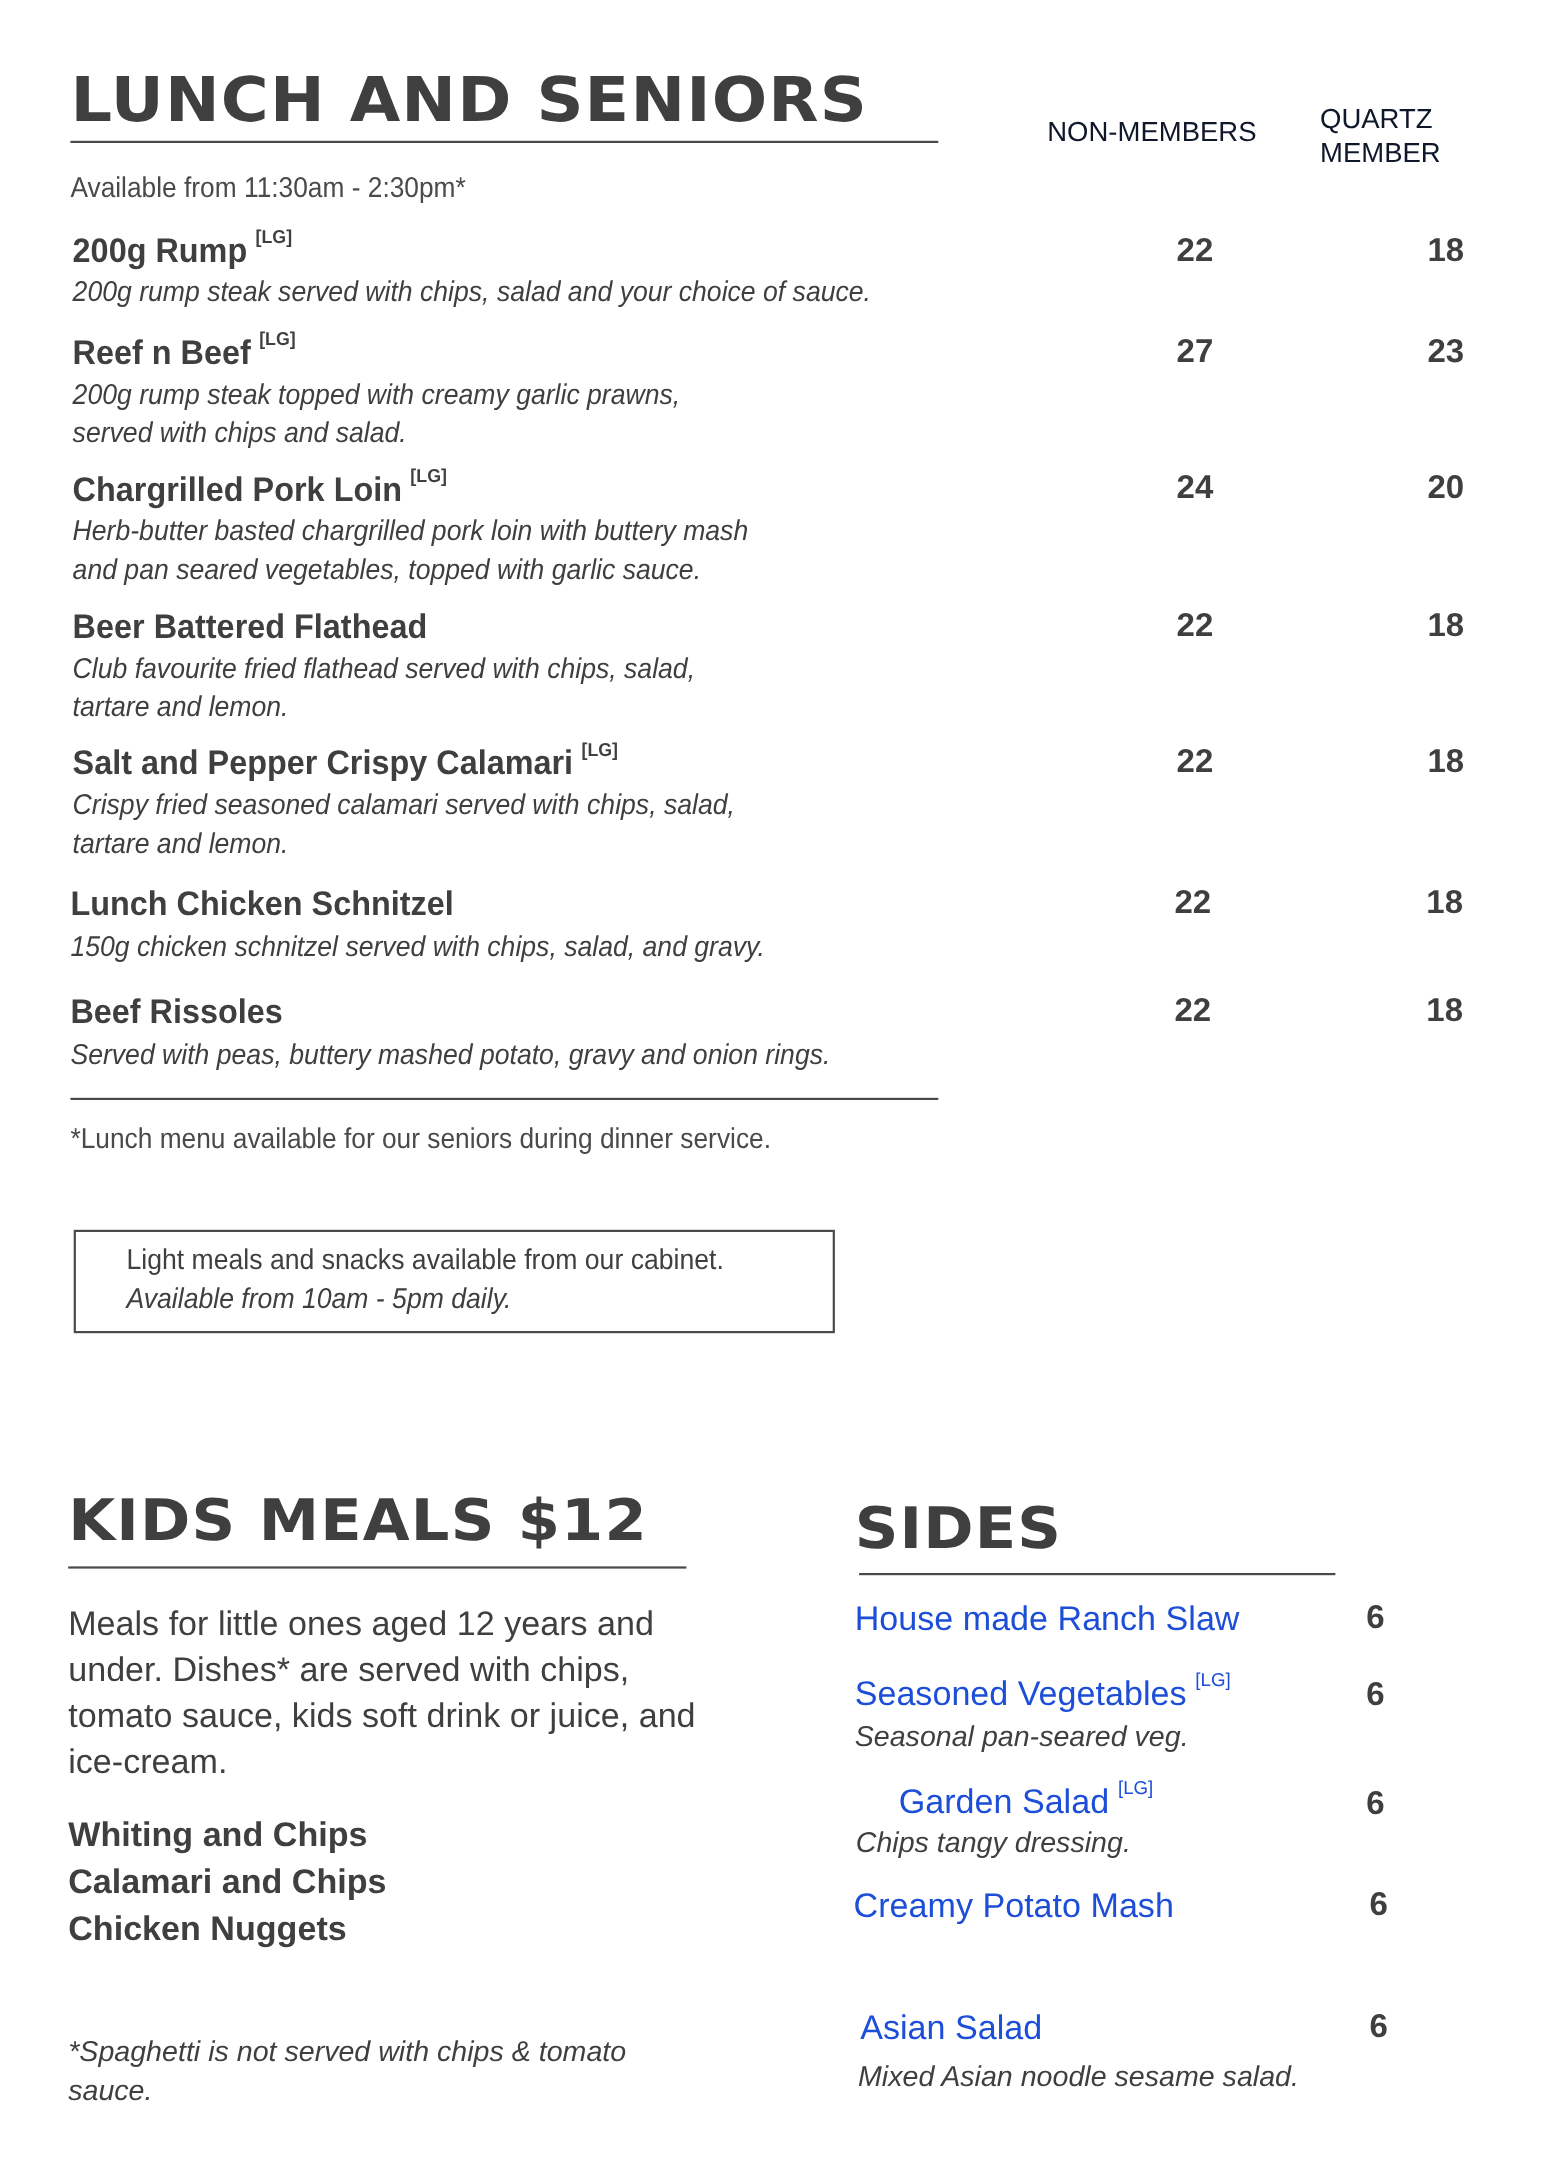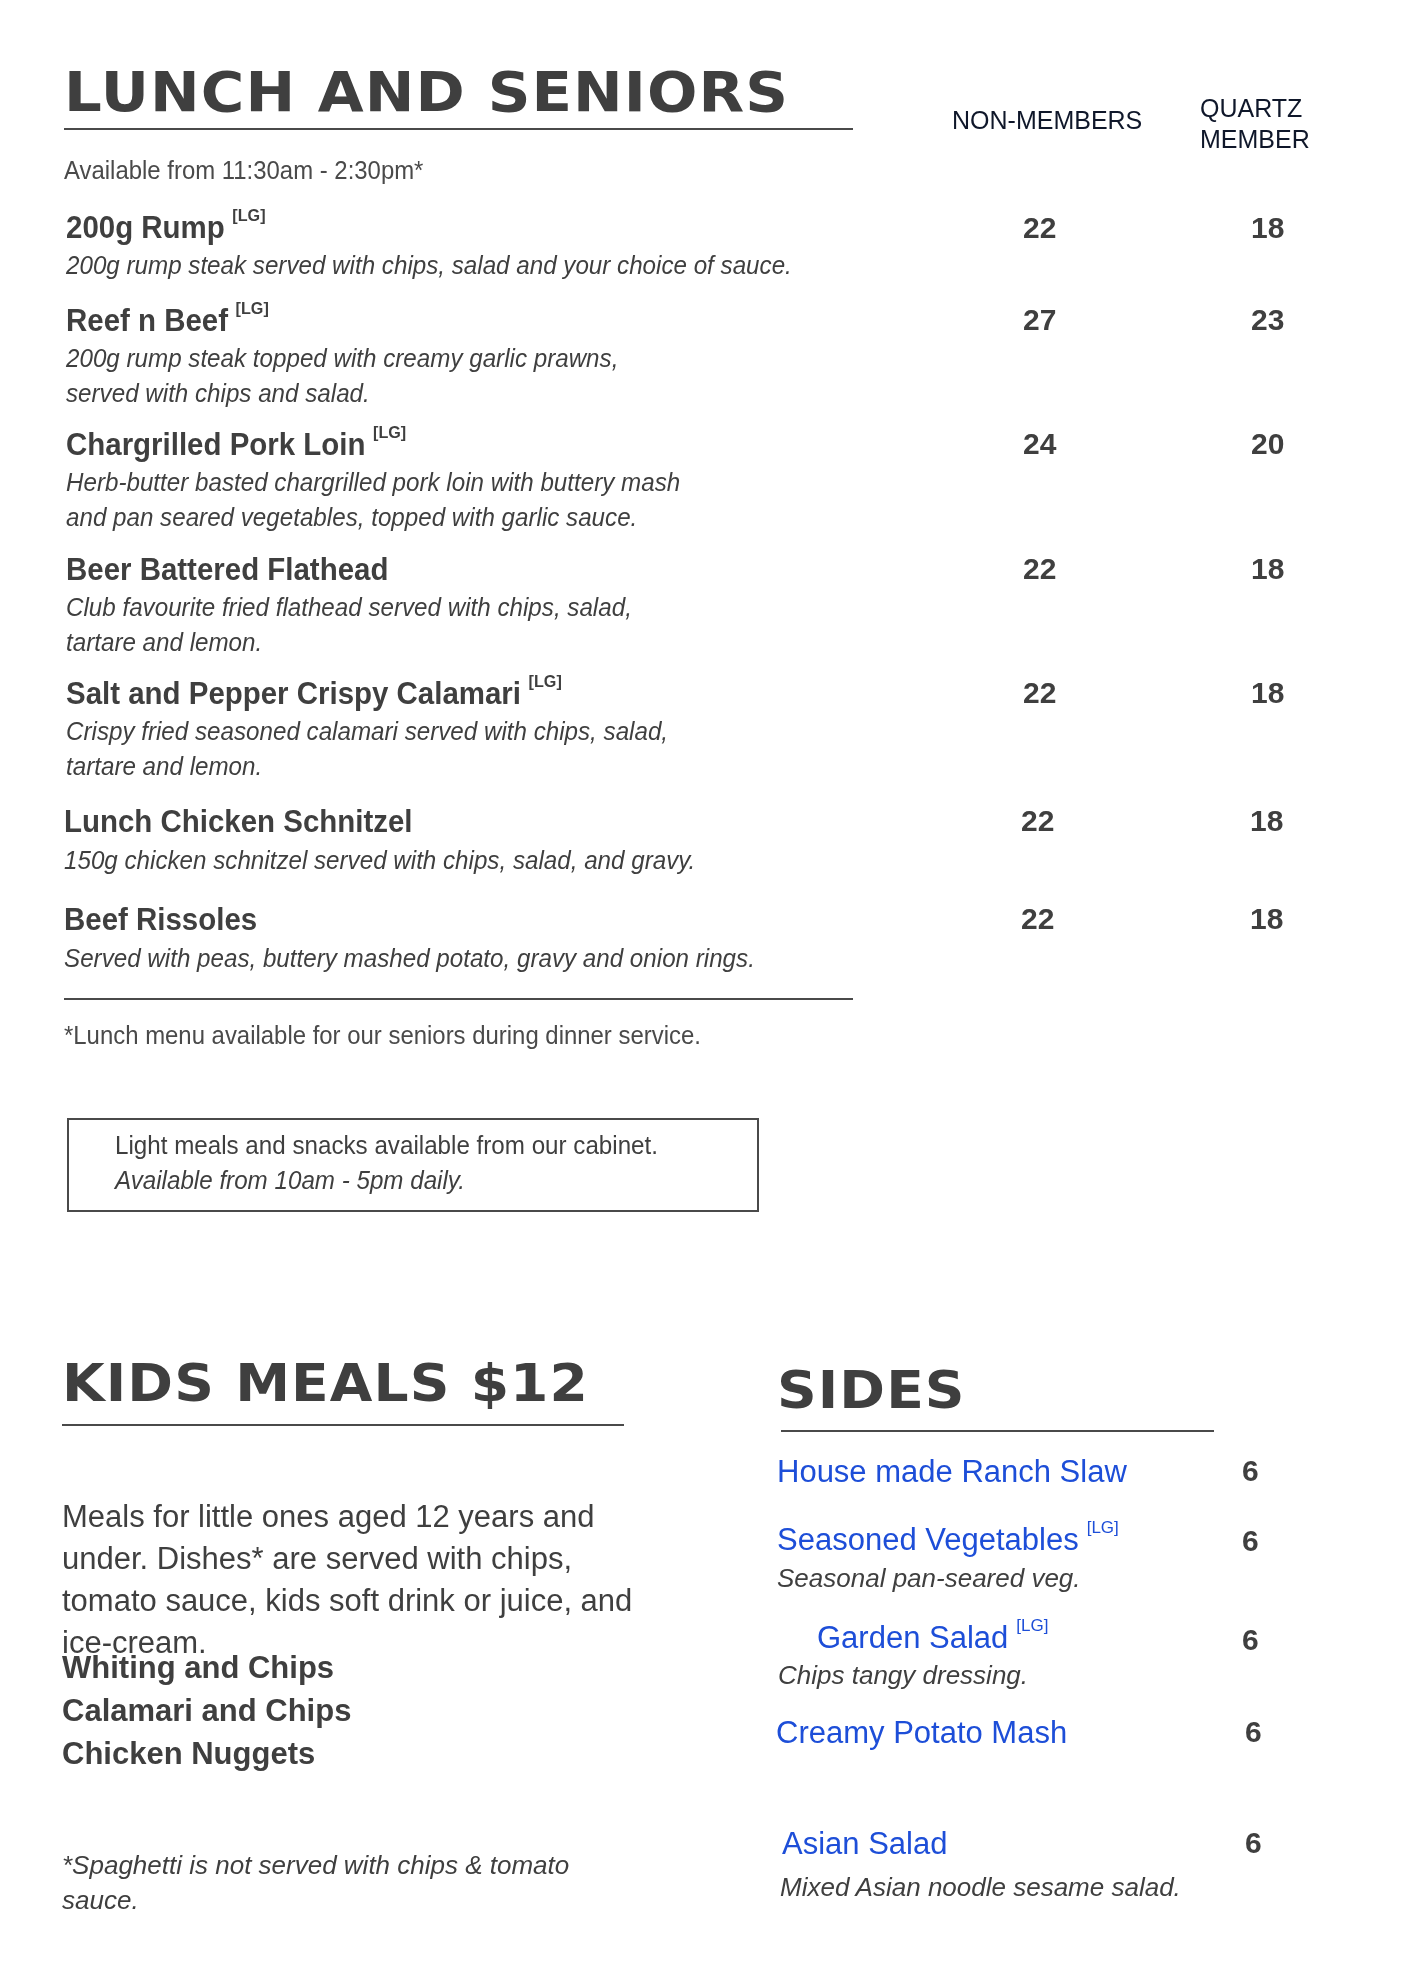--- a/index.html
+++ b/index.html
@@ -5,25 +5,25 @@
   html, body { margin:0; padding:0; background:#ffffff; }
   body { width:1410px; height:1972px; position:relative; overflow:hidden; color:#3f3f3f; font-family:"Liberation Sans", sans-serif; }
   .abs { position:absolute; }
   .h1 { font-family:"DejaVu Sans", sans-serif; font-weight:bold; font-size:56px; letter-spacing:1px; color:#3f3f3f; line-height:1; transform:scaleX(1.06); transform-origin:left; }
   .rule { position:absolute; height:2px; background:#4a4a4a; }
   .sub { font-size:26px; color:#4a4a4a; transform:scaleX(0.92); transform-origin:left; white-space:nowrap; }
   .colhead { font-size:25px; color:#0f172a; text-align:left; line-height:31px; }
   .item-name { font-weight:bold; font-size:31px; color:#3f3f3f; white-space:nowrap; transform:scaleX(0.95); transform-origin:left; }
   .sup { font-size:17px; vertical-align:top; position:relative; top:-4px; margin-left:8px; }
   .item-desc { font-style:italic; font-size:26px; color:#3f3f3f; line-height:35px; white-space:nowrap; transform:scaleX(0.93); transform-origin:left; }
-  .price { font-weight:bold; font-size:30px; color:#3f3f3f; width:80px; text-align:left; }
+  .price { font-weight:bold; font-size:30px; color:#3f3f3f; width:80px; text-align:right; }
   .box { position:absolute; left:67px; top:1118px; width:692px; height:94px; border:2px solid #4a4a4a; box-sizing:border-box; }
   .box-line1 { font-size:26px; color:#3f3f3f; white-space:nowrap; transform:scaleX(0.93); transform-origin:left; }
   .box-line2 { font-size:26px; font-style:italic; color:#3f3f3f; white-space:nowrap; transform:scaleX(0.93); transform-origin:left; }
-  .kids-para { font-size:31px; line-height:42px; color:#3f3f3f; width:600px;margin-top:41px; }
+  .kids-para { font-size:31px; line-height:42px; color:#3f3f3f; width:600px; }
   .kids-item { font-weight:bold; font-size:31px; line-height:43px; color:#3f3f3f; white-space:nowrap; }
   .kids-note { font-style:italic; font-size:26px; line-height:35px; color:#3f3f3f; width:580px; }
   .side-name { font-weight:normal; font-size:31px; color:#1d4ed8; white-space:nowrap; }
   .side-desc { font-style:italic; font-size:26px; color:#3f3f3f; white-space:nowrap; }
   .side-price { font-weight:bold; font-size:30px; color:#3f3f3f; }
 </style>
 </head>
 <body>
 
 <div class="abs h1" style="left:64px; top:64px;">LUNCH AND SENIORS</div>

